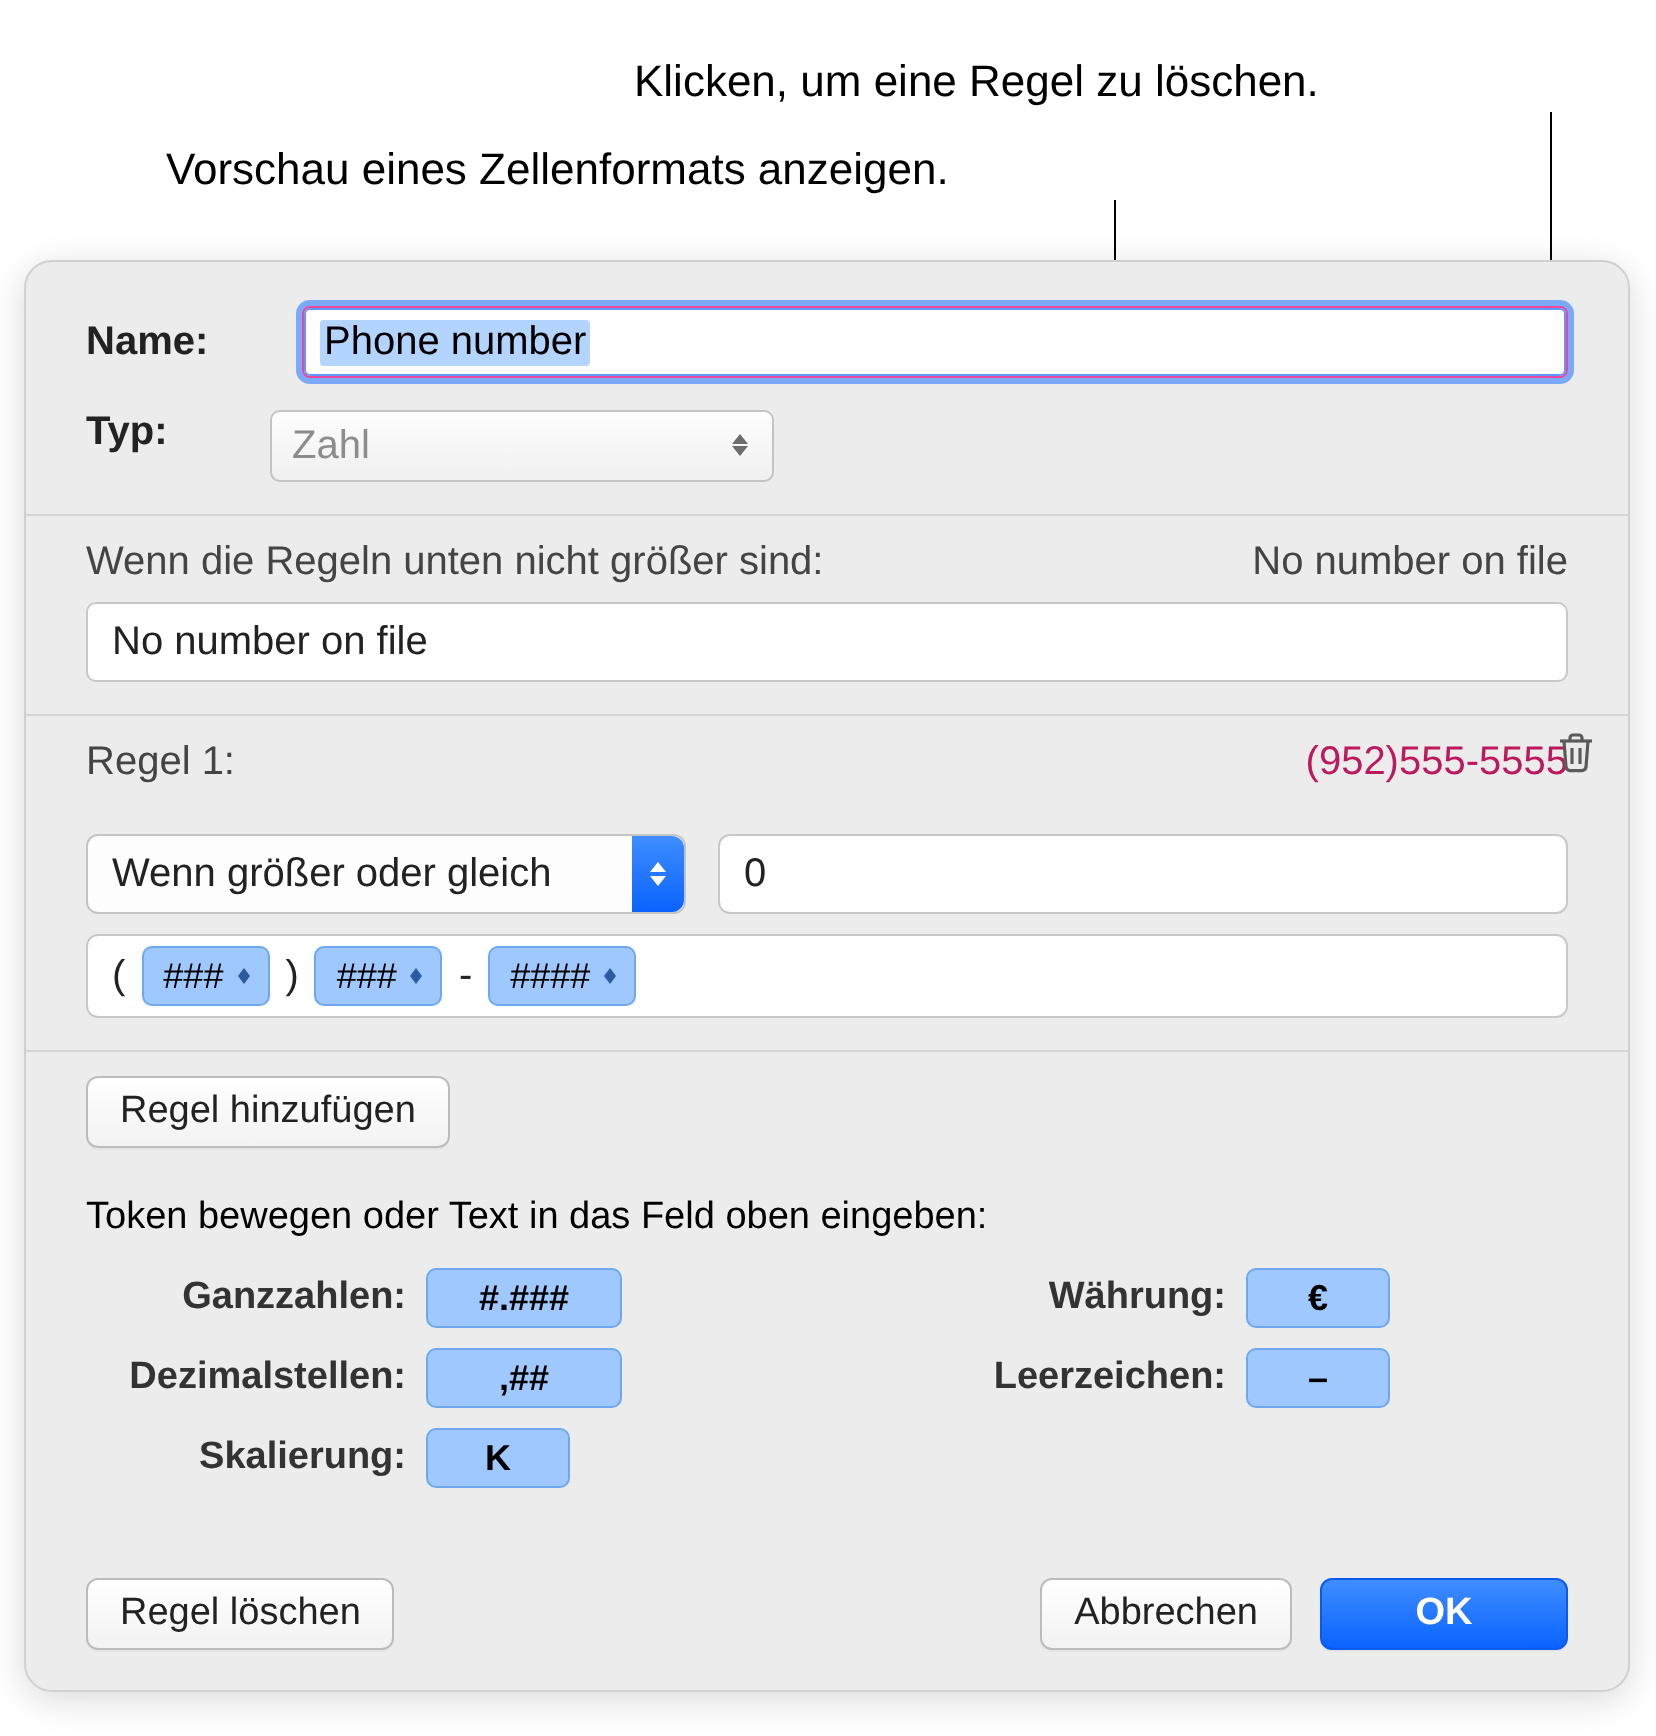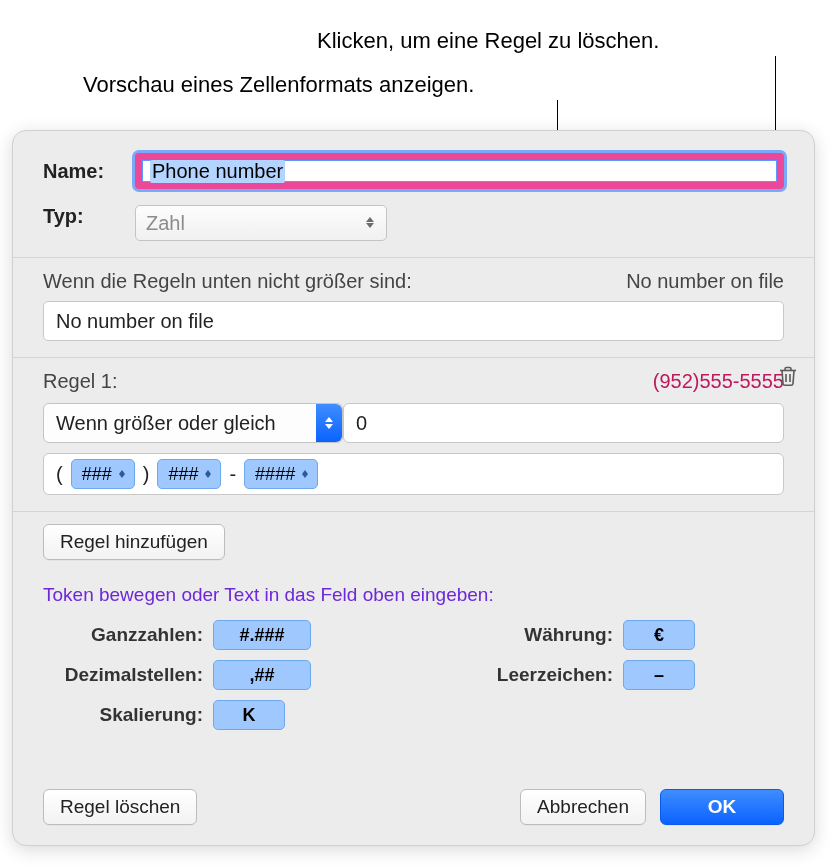--- a/index.html
+++ b/index.html
@@ -67,27 +67,28 @@
     text-align: left;
     font-weight: 600;
     font-size: 20px;
   }
 
   
   .name-input-wrap {
     flex: 1;
     height: 36px;
     background: #fff;
-    border: 7px solid #ec4899;
+    border: 1px solid #ec4899;
     border-radius: 4px;
     box-shadow: 0 0 0 3px rgba(74,141,255,0.7), inset 0 0 0 1px rgba(74,141,255,0.9);
     display: flex;
     align-items: center;
     padding: 0 8px;
     box-sizing: border-box;
+    margin-left: 16px;
   }
   .name-input-selected {
     background: #b3d4ff;
     padding: 0 2px;
     border-radius: 2px;
     font-size: 20px;
     color: #000;
   }
 
   .type-select {
@@ -177,21 +178,22 @@
     right: -18px;
     top: -6px;
     width: 26px;
     height: 26px;
     color: #5b5b5b;
     cursor: pointer;
   }
 
   .rule-row1 {
     display: flex;
-    margin-top: 10px;
+    gap: 16px;
+    margin-top: 24px;
   }
   .popup-btn {
     height: 40px;
     background: #fdfdfd;
     border: 1px solid #c4c4c4;
     border-radius: 6px;
     display: flex;
     align-items: center;
     padding: 0 12px;
     font-size: 20px;
@@ -289,21 +291,21 @@
     box-shadow: 0 1px 0 rgba(0,0,0,0.03);
   }
   .std-btn.primary {
     background: linear-gradient(#3f8dff,#0a63ff);
     border-color: #0a5af0;
     color: #fff;
     font-weight: 700;
   }
 
   .tokens-hint {
-    color: #6d28d9;
+    color: #000000;
     font-size: 19px;
     margin-top: 24px;
   }
 
   .drag-tokens {
     margin-top: 14px;
     width: 690px;
   }
   .drag-row {
     display: flex;

